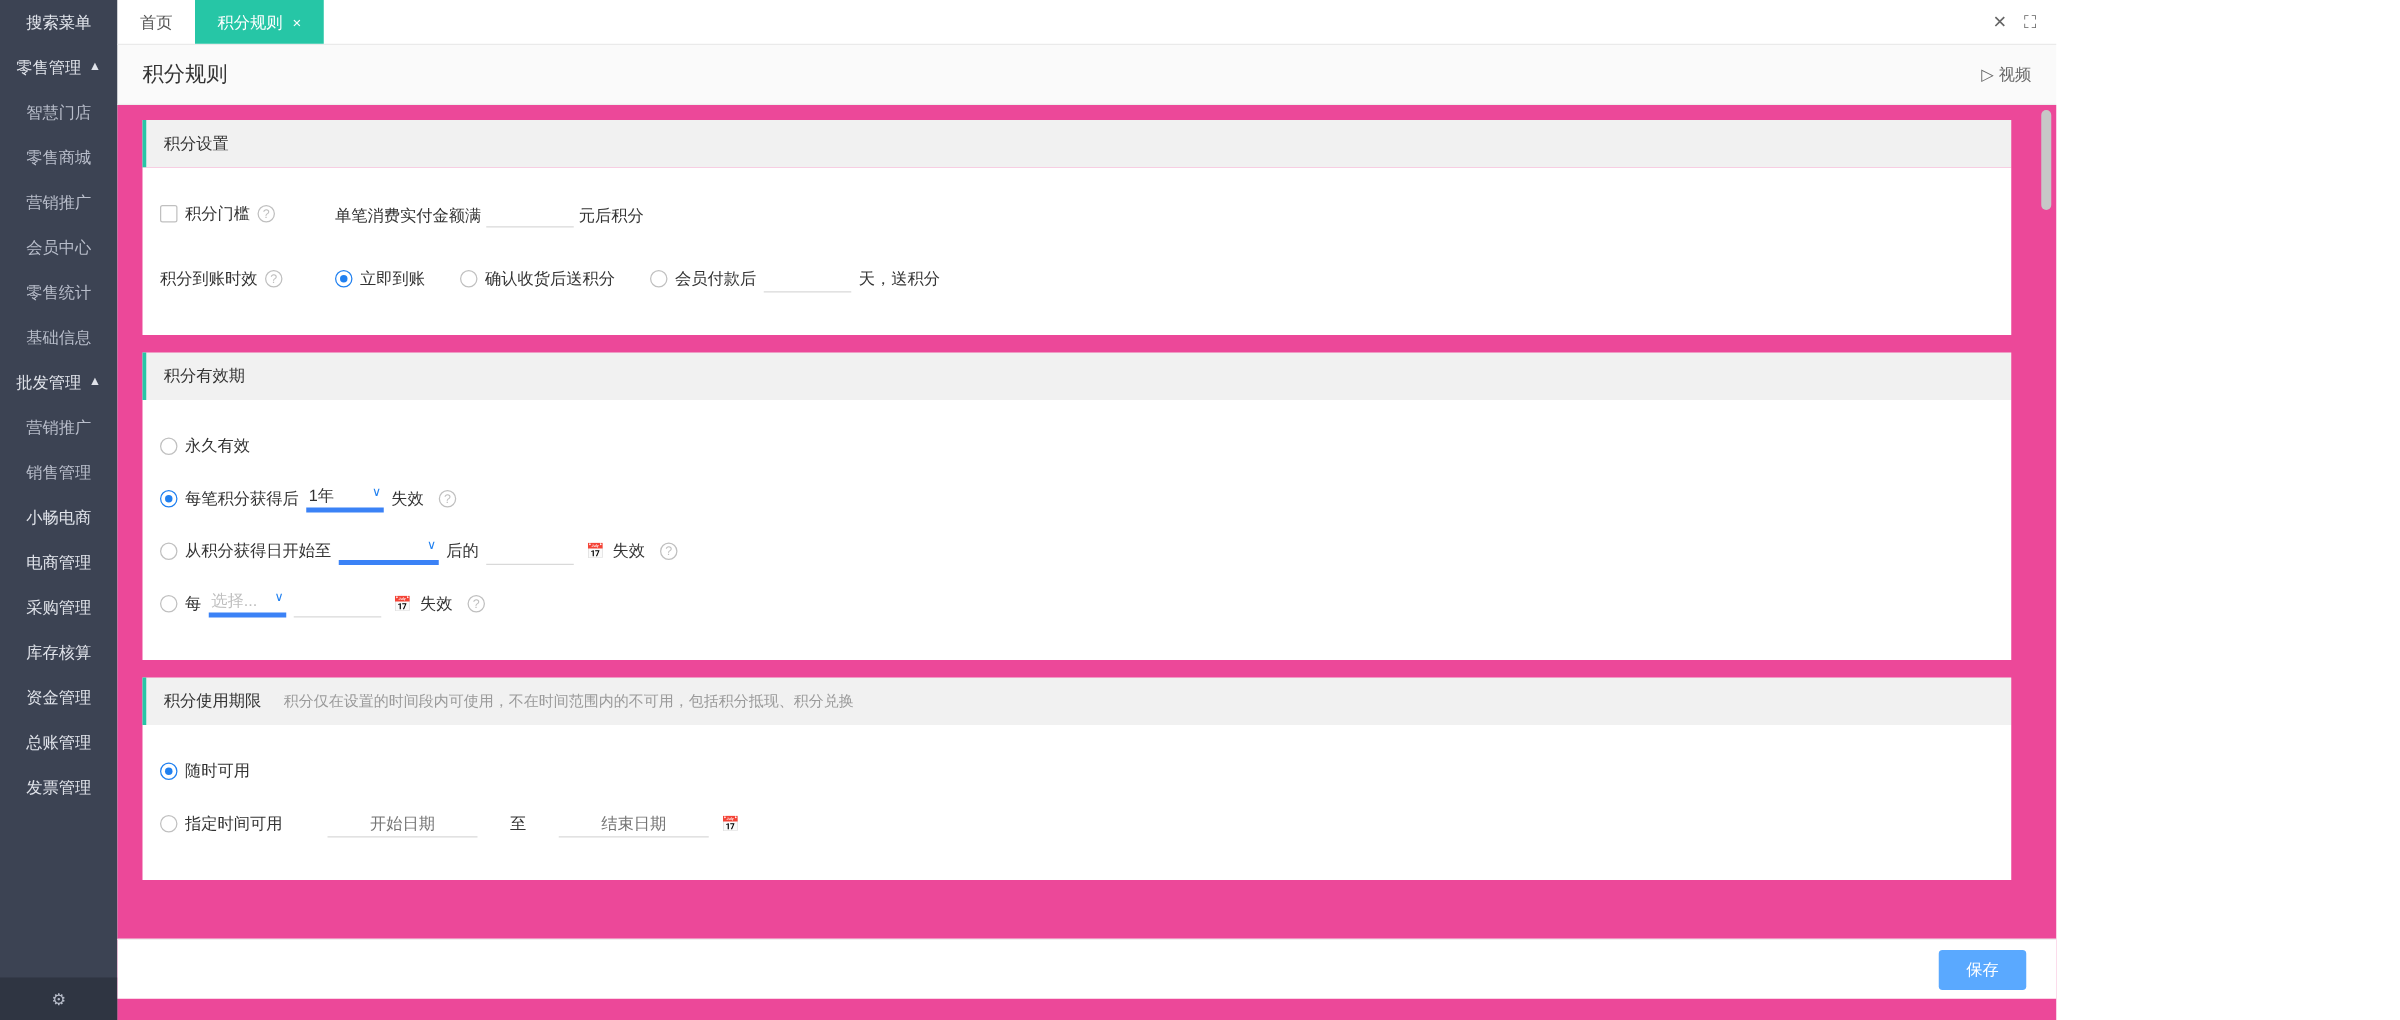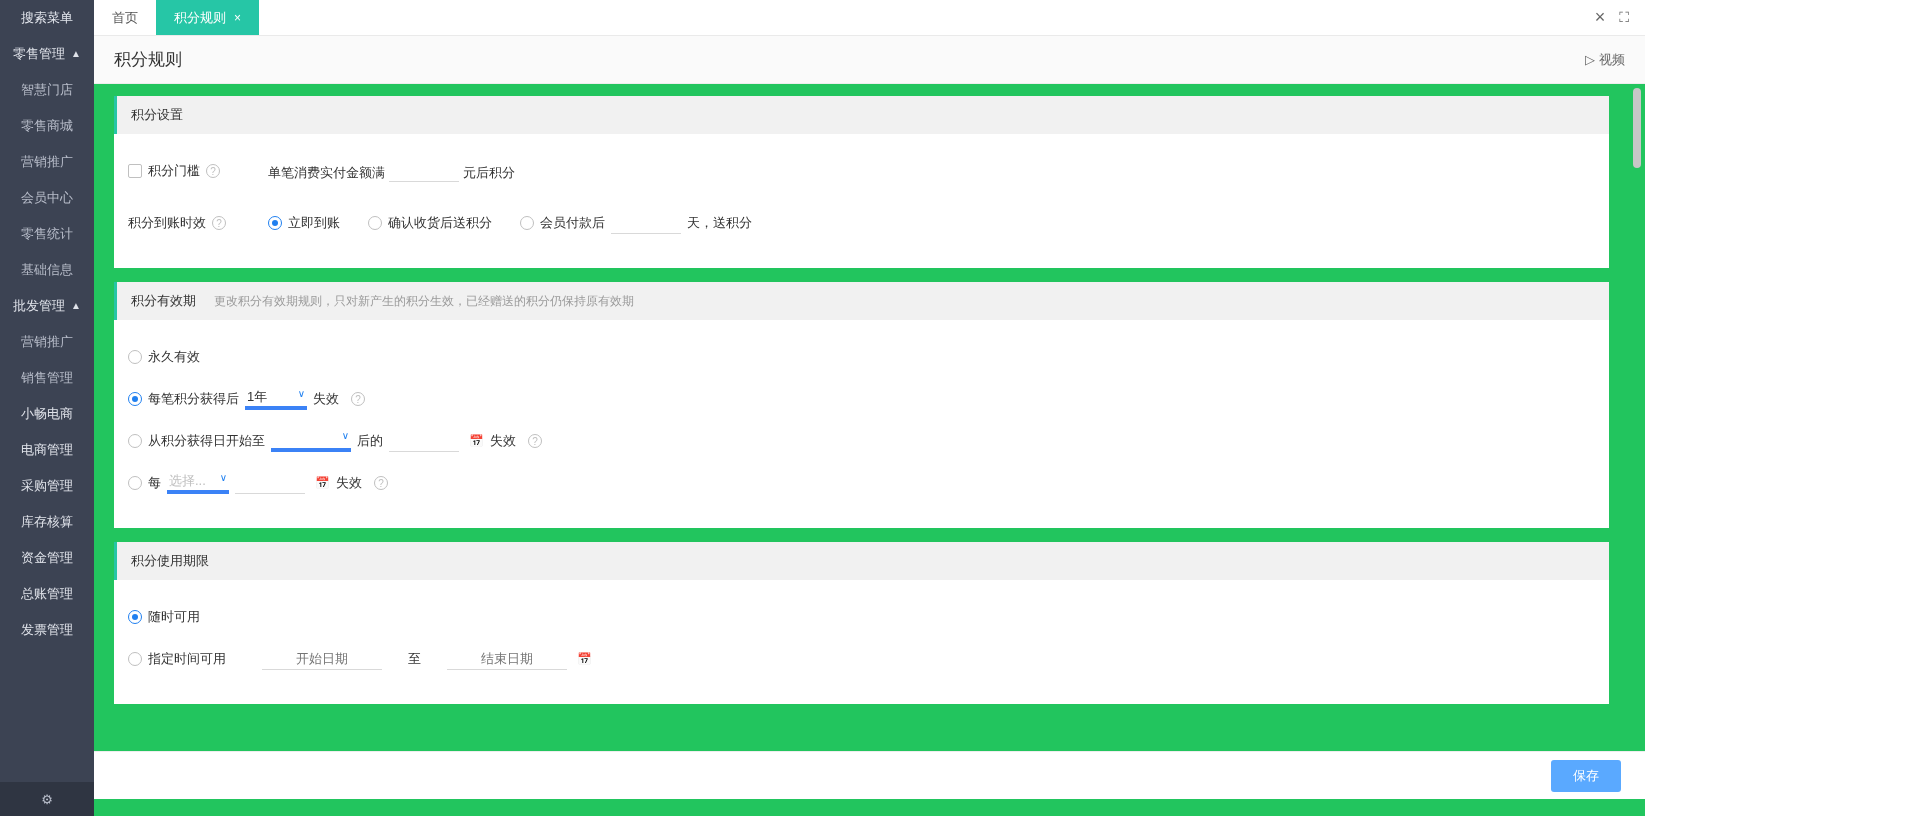--- a/index.html
+++ b/index.html
@@ -27,21 +27,21 @@
 .tabbar-right .x{font-size:18px;padding:0 10px;cursor:pointer}
 .tabbar-right .expand{font-size:14px;padding:0 4px;cursor:pointer}
 
 
 .page-header{height:48px;background:#fafafa;display:flex;align-items:center;padding:0 20px;border-bottom:1px solid #eee}
 .page-title{font-size:17px;color:#333}
 .page-header-right{margin-left:auto;display:flex;align-items:center;color:#666;font-size:13px;cursor:pointer}
 .page-header-right .play-icon{margin-right:4px}
 
 
-.content-wrap{flex:1;overflow:hidden;background:#22c55e;display:flex}
+.content-wrap{flex:1;overflow:hidden;background:#ec4899;display:flex}
 .content{flex:1;padding:12px 20px 0 20px;overflow:hidden}
 .content-inner{background:transparent}
 .scrollbar{width:16px;background:transparent;position:relative}
 .scrollbar-thumb{position:absolute;top:4px;left:4px;width:8px;height:80px;background:#c7c7c7;border-radius:4px}
 
 
 .section-header{background:#f1f1f1;border-left:3px solid #26c6a6;padding:10px 14px;display:flex;align-items:center;font-size:13px;color:#333}
 .section-header .hint{color:#9a9a9a;margin-left:18px;font-size:12px}
 
 
@@ -171,21 +171,20 @@
                     <span>天，送积分</span>
                   </div>
                 </div>
               </div>
             </div>
           </div>
 
           <div class="block">
             <div class="section-header">
               <span>积分有效期</span>
-              <span class="hint">更改积分有效期规则，只对新产生的积分生效，已经赠送的积分仍保持原有效期</span>
             </div>
             <div class="section-body">
               <div class="row">
                 <div class="radio-item">
                   <span class="radio-dot"></span>
                   <span>永久有效</span>
                 </div>
               </div>
               <div class="row">
                 <div class="radio-item">
@@ -227,20 +226,21 @@
                   <span>失效</span>
                   <span class="help">?</span>
                 </div>
               </div>
             </div>
           </div>
 
           <div class="block">
             <div class="section-header">
               <span>积分使用期限</span>
+              <span class="hint">积分仅在设置的时间段内可使用，不在时间范围内的不可用，包括积分抵现、积分兑换</span>
             </div>
             <div class="section-body">
               <div class="row">
                 <div class="radio-item">
                   <span class="radio-dot checked"></span>
                   <span>随时可用</span>
                 </div>
               </div>
               <div class="row">
                 <div class="radio-item">

